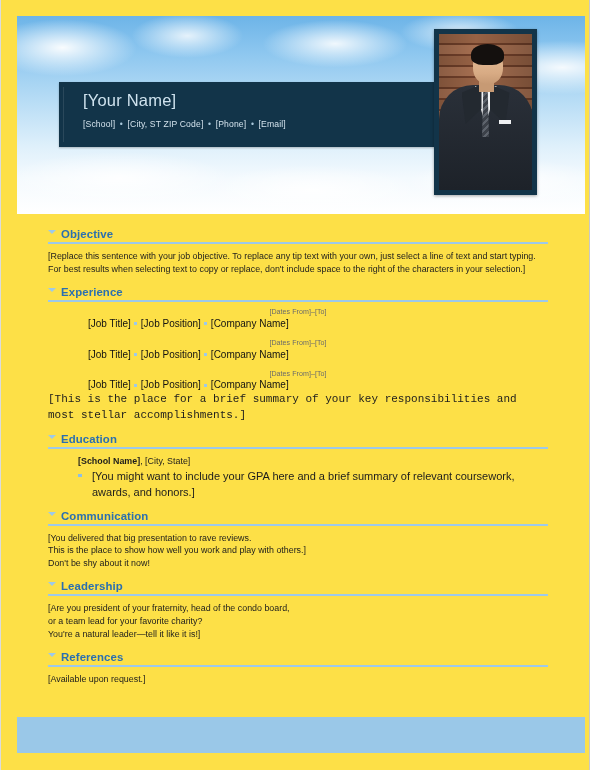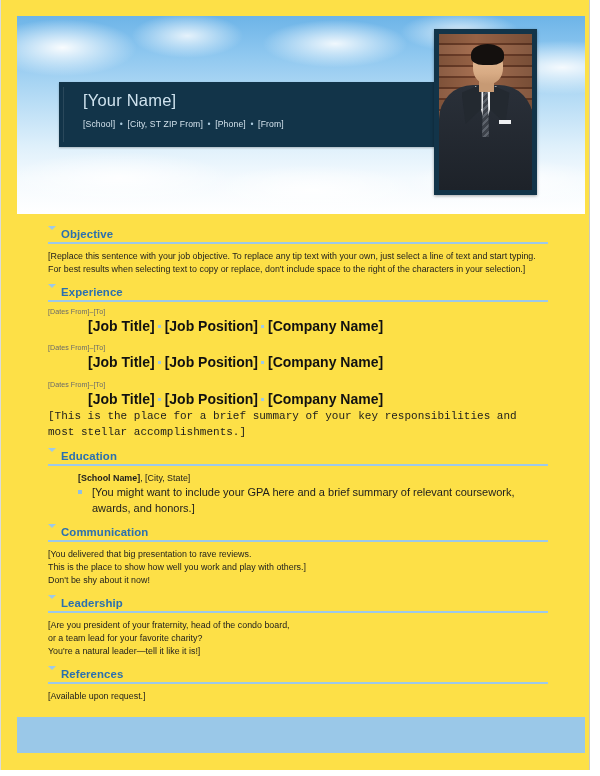--- a/index.html
+++ b/index.html
@@ -222,21 +222,21 @@
     top: 228px;
     width: 500px;
   }
 
   .section-head {
     position: relative;
     padding-bottom: 2px;
     border-bottom: 2px solid #9dc9ea;
     margin-bottom: 6px;
     display: flex;
-    align-items: flex-start;
+    align-items: center;
   }
   .tri {
     width: 0; height: 0;
     border-left: 4px solid transparent;
     border-right: 4px solid transparent;
     border-top: 4.5px solid #9dc9ea;
     margin-right: 5px;
     position: relative;
     top: -2px;
     flex: 0 0 auto;
@@ -256,24 +256,25 @@
   }
   .line { display: block; }
 
   .exp-entry { margin-bottom: 8px; }
   .exp-entry:last-child { margin-bottom: 9px; }
   .exp-dates {
     font-size: 7.1px;
     color: #6a6a6a;
     line-height: 1.25;
     letter-spacing: 0.05px;
+    text-align: center;
   }
   .exp-title {
-    font-size: 14px;
-    font-weight: bold;
+    font-size: 10px;
+    font-weight: normal;
     color: #111111;
     line-height: 1.4;
     padding-left: 40px;
   }
   .sq-sep {
     display: inline-block;
     width: 3px;
     height: 3px;
     background: #9dc9ea;
     vertical-align: middle;
@@ -325,21 +326,21 @@
 
 <div class="page">
 
   <div class="header">
     <div class="sky"></div>
 
     <div class="name-banner">
       <div class="accent-edge"></div>
       <div class="name-text">[Your Name]</div>
       <div class="contact-text">
-        <span>[School]</span><span class="sep">&nbsp;•&nbsp;</span><span>[City, ST ZIP From]</span><span class="sep">&nbsp;•&nbsp;</span><span>[Phone]</span><span class="sep">&nbsp;•&nbsp;</span><span>[From]</span>
+        <span>[School]</span><span class="sep">&nbsp;•&nbsp;</span><span>[City, ST ZIP Code]</span><span class="sep">&nbsp;•&nbsp;</span><span>[Phone]</span><span class="sep">&nbsp;•&nbsp;</span><span>[Email]</span>
       </div>
     </div>
 
     <div class="photo-frame">
       <div class="photo">
         <div class="wall-shade"></div>
         <div class="torso"></div>
         <div class="shirt"></div>
         <div class="lapel-l"></div>
         <div class="lapel-r"></div>

